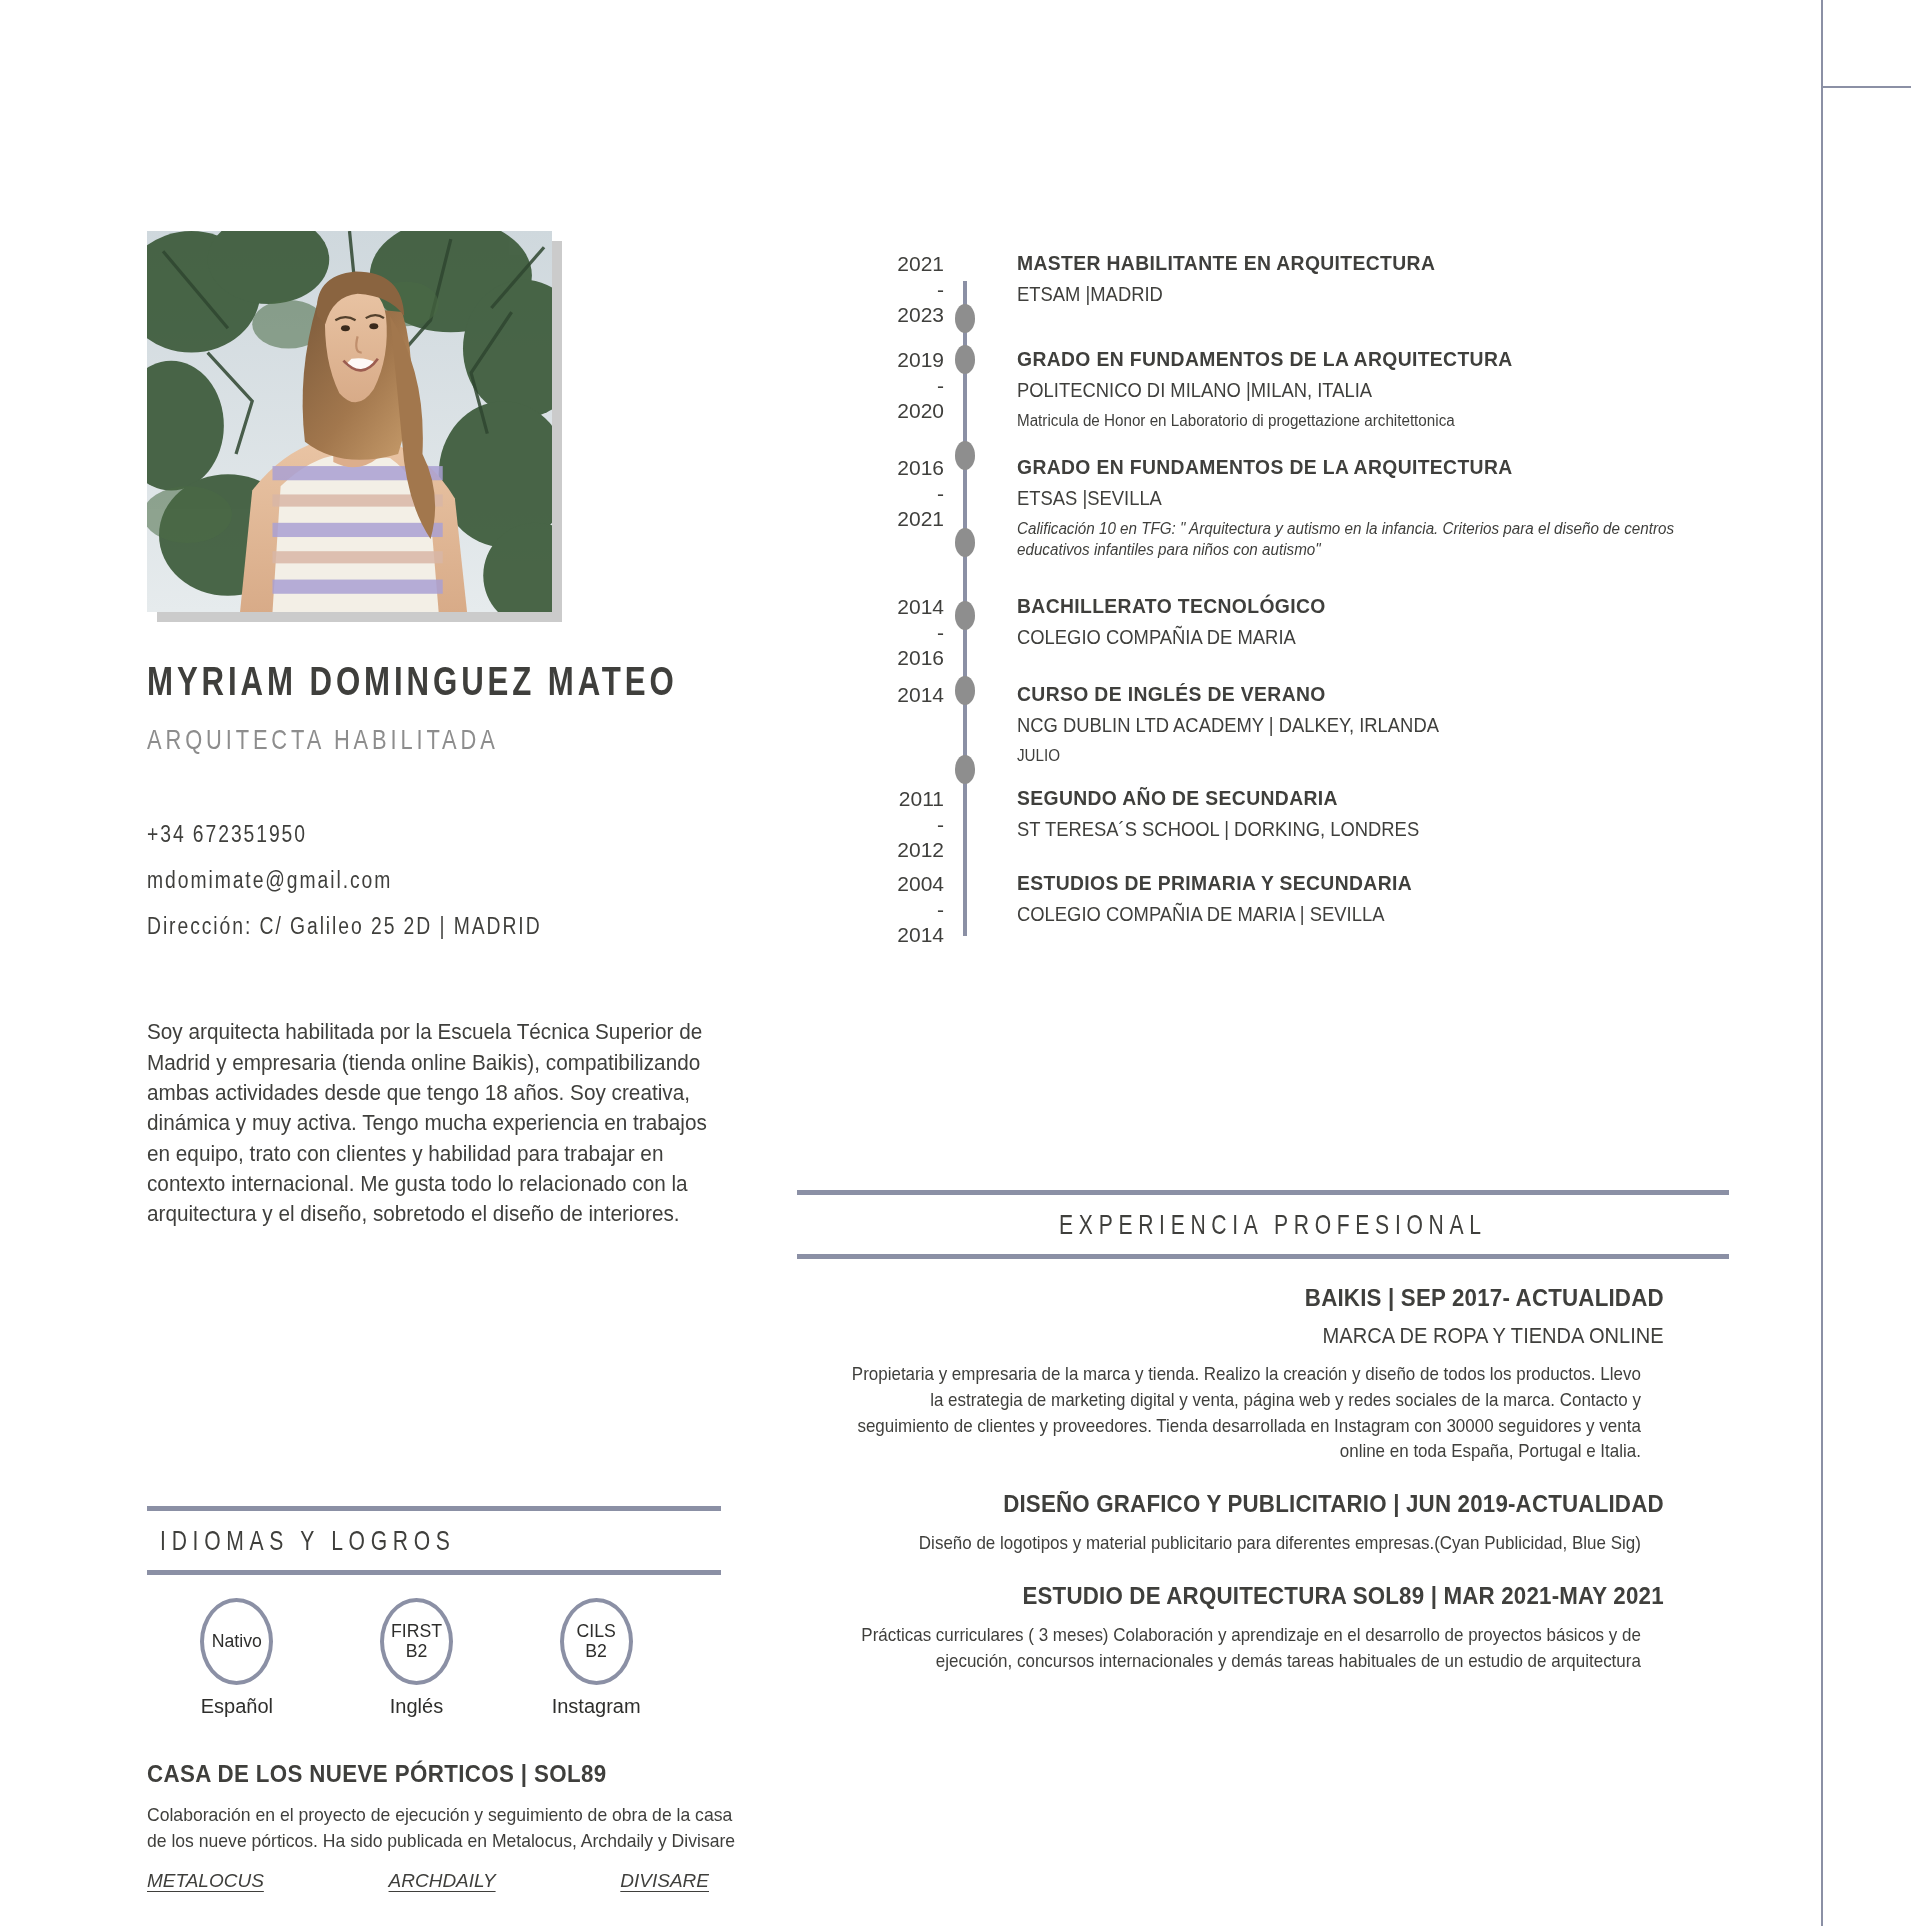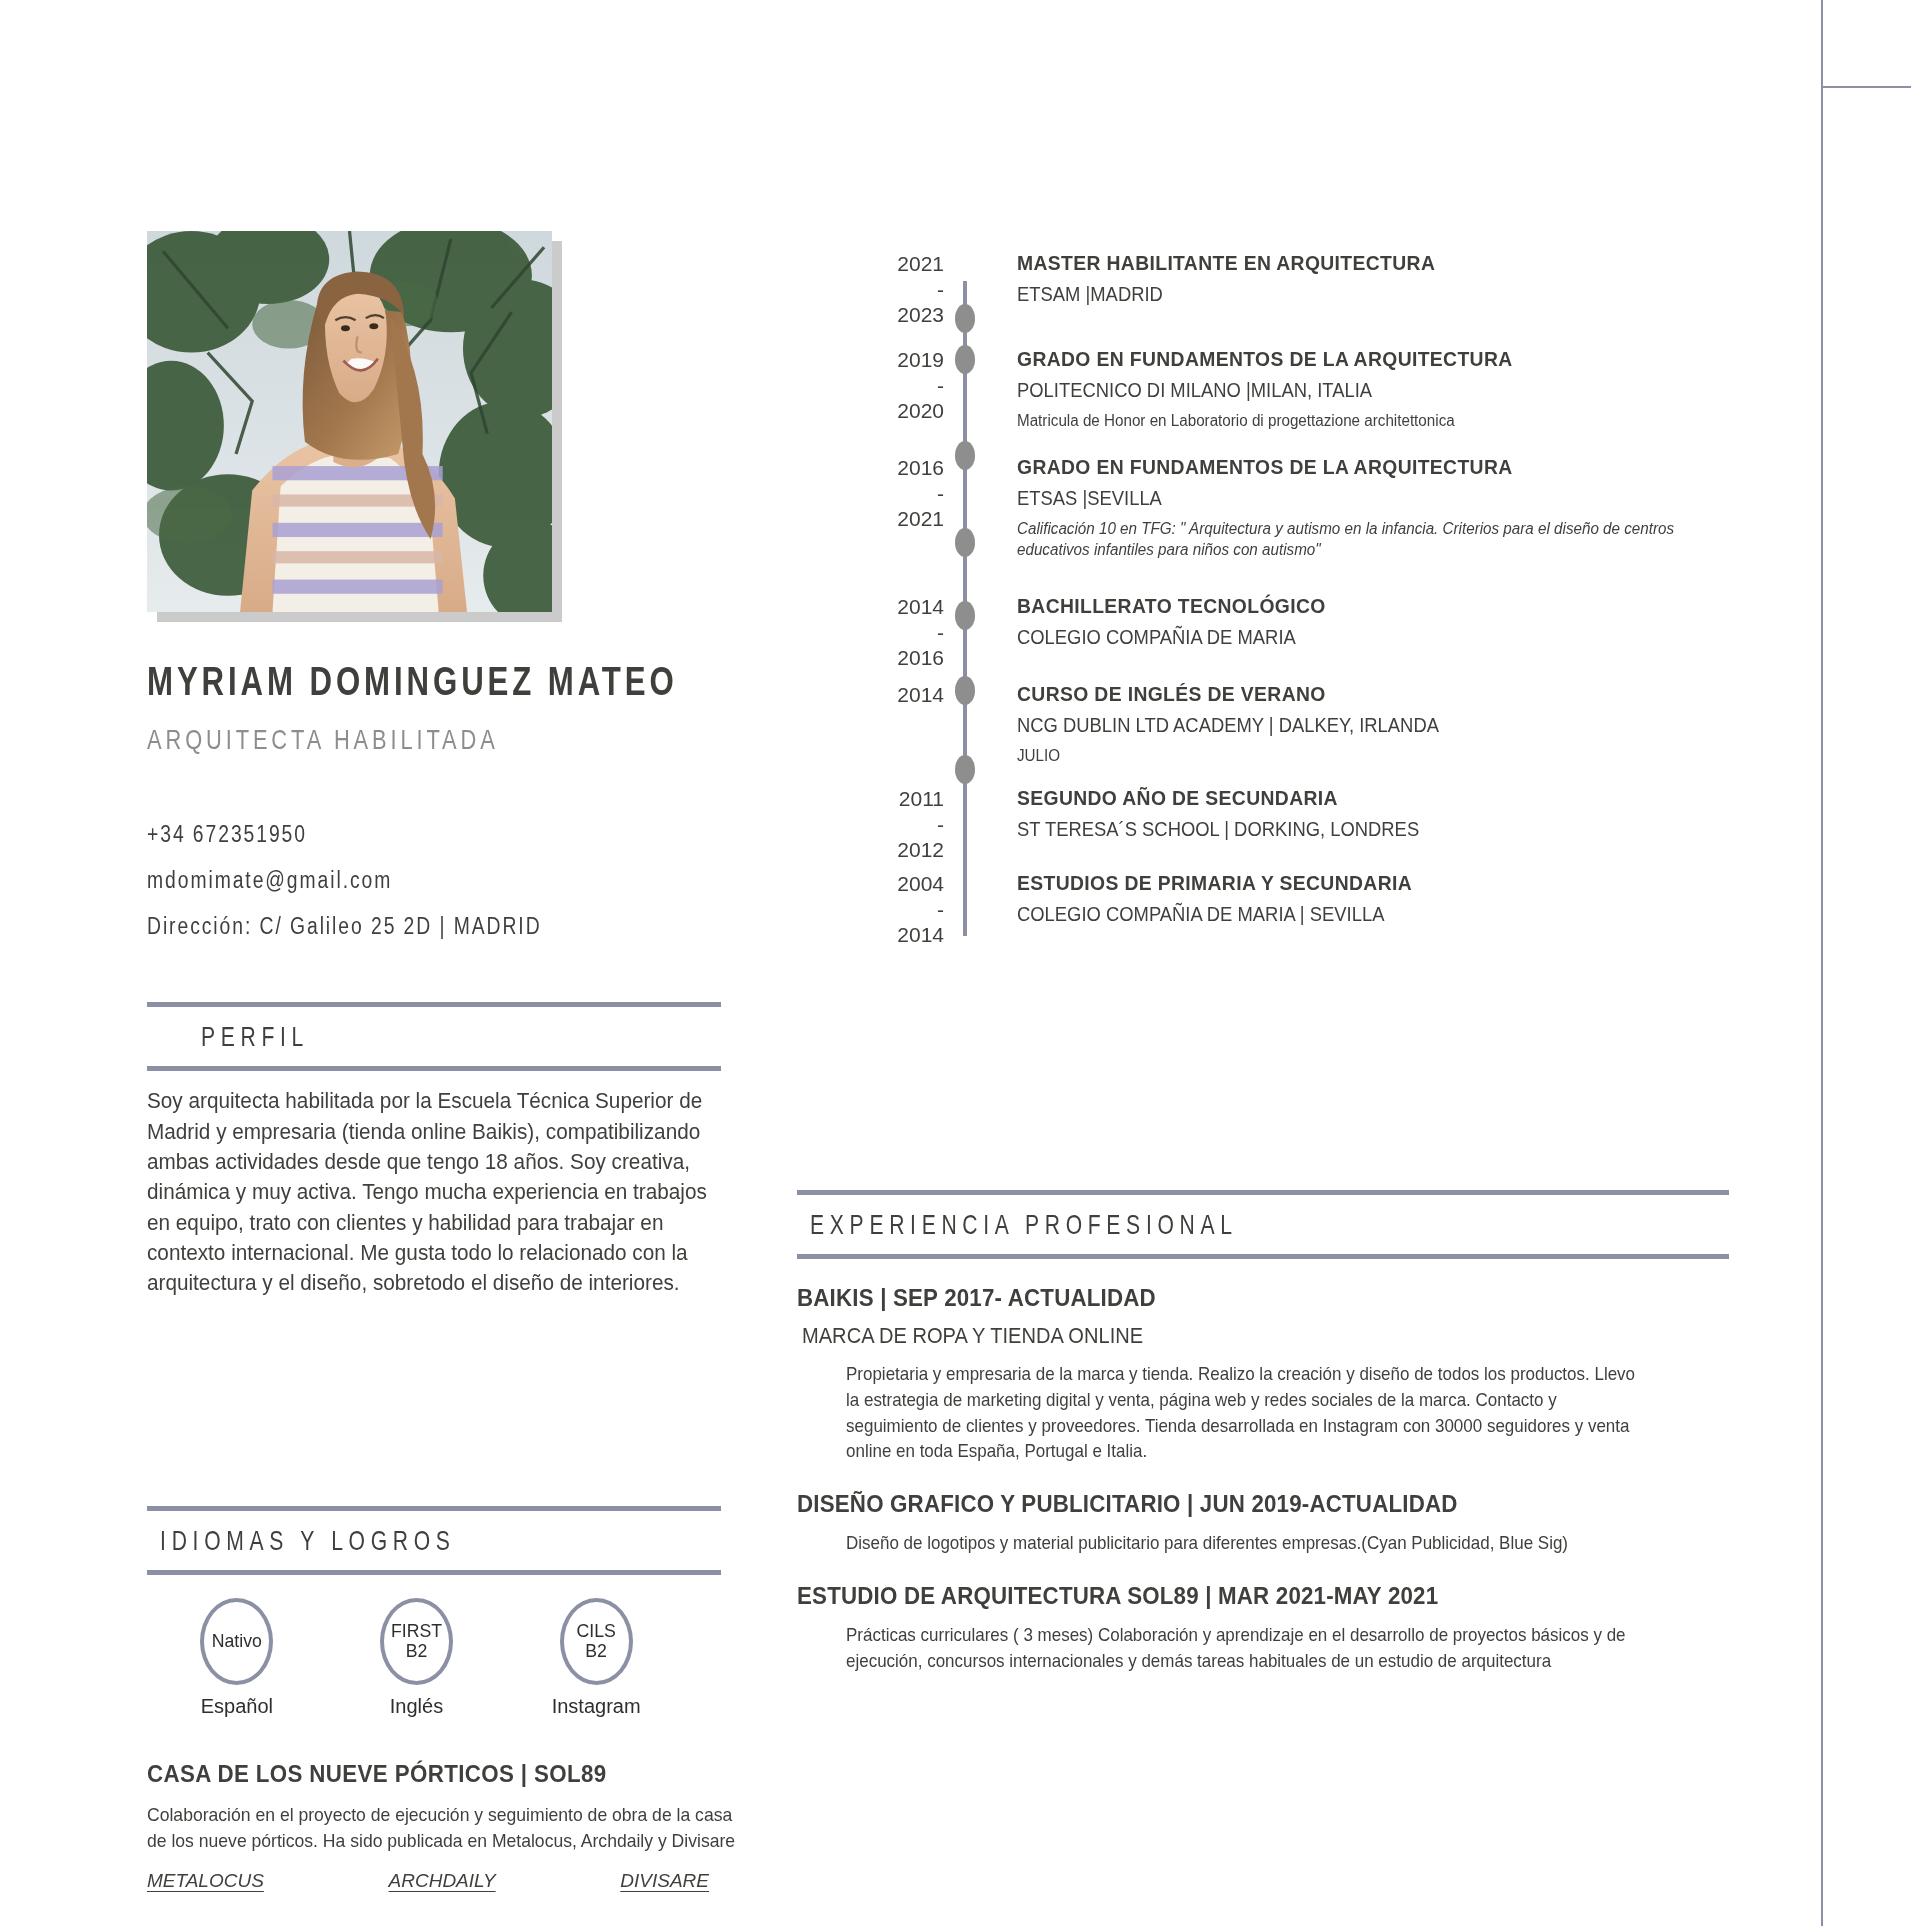--- a/index.html
+++ b/index.html
@@ -84,21 +84,21 @@
     background:#8e8e8e;}
   .tl-body{position:absolute;left:220px;width:713px;}
   .tl-title{font-size:21px;font-weight:bold;letter-spacing:0.4px;color:#3f3f3c;
     transform:scaleX(.92);transform-origin:left center;white-space:nowrap;}
   .tl-sub{font-size:20px;color:#3f3f3c;margin-top:7.7px;
     transform:scaleX(.92);transform-origin:left center;white-space:nowrap;}
   .tl-note{font-size:16px;color:#3f3f3c;margin-top:8.5px;line-height:1.32;
     transform:scaleX(.95);transform-origin:left top;width:105%;}
   .tl-note.ital{font-style:italic;}
 
-  .exp-wrap{position:absolute;left:797px;top:1190px;width:932px;}
+  .exp-wrap{position:absolute;left:797px;top:1190px;width:932px;text-align:right;}
   .job{margin-top:25.4px;}
   .job-title{font-size:24px;font-weight:bold;color:#3f3f3c;letter-spacing:0.2px;
     transform:scaleX(.93);transform-origin:left center;white-space:nowrap;}
   .job-sub{font-size:21.6px;color:#3f3f3c;margin-top:10.8px;margin-left:5.4px;
     transform:scaleX(.93);transform-origin:left center;white-space:nowrap;}
   .job-body{font-size:17.7px;line-height:1.45;color:#3f3f3c;margin-top:13px;margin-left:49px;
     width:828px;transform:scaleX(.96);transform-origin:left top;}
 </style>
 </head>
 <body>
@@ -181,25 +181,20 @@
     </svg>
   </div>
 
   <div class="name">MYRIAM DOMINGUEZ MATEO</div>
   <div class="role">ARQUITECTA HABILITADA</div>
   <div class="contact c1">+34 672351950</div>
   <div class="contact c2">mdomimate@gmail.com</div>
   <div class="contact c3">Dirección: C/ Galileo 25 2D  |  MADRID</div>
 
   <div class="perfil-wrap">
-    <div class="sec">
-      <div class="rule"></div>
-      <div class="sec-title center">PERFIL</div>
-      <div class="rule"></div>
-    </div>
     <div class="perfil-body">Soy arquitecta habilitada por la Escuela Técnica Superior de Madrid y empresaria (tienda online Baikis), compatibilizando ambas actividades desde que tengo 18 años. Soy creativa, dinámica y muy activa. Tengo mucha experiencia en trabajos en equipo, trato con  clientes y habilidad para trabajar en contexto internacional. Me gusta todo lo relacionado con la arquitectura y el diseño, sobretodo el diseño de interiores.</div>
   </div>
 
   <div class="idiomas-wrap">
     <div class="sec">
       <div class="rule"></div>
       <div class="sec-title">IDIOMAS Y LOGROS</div>
       <div class="rule"></div>
     </div>
     <div class="lang-row" id="lang-row">

